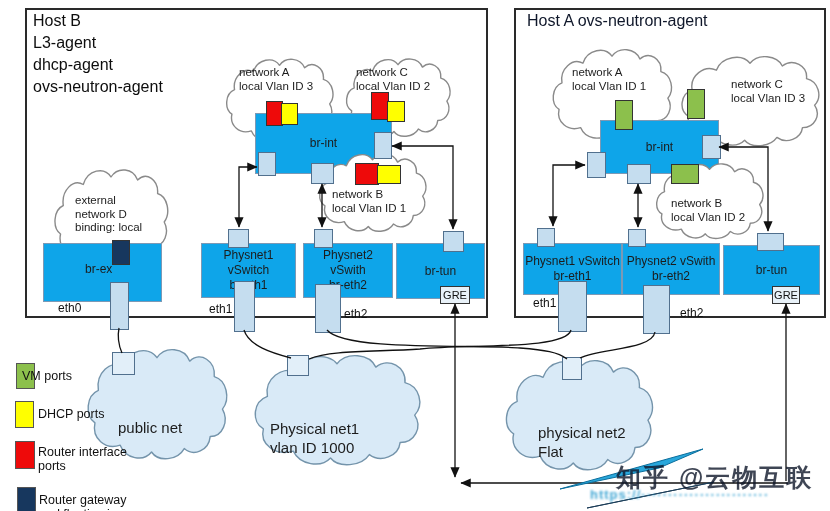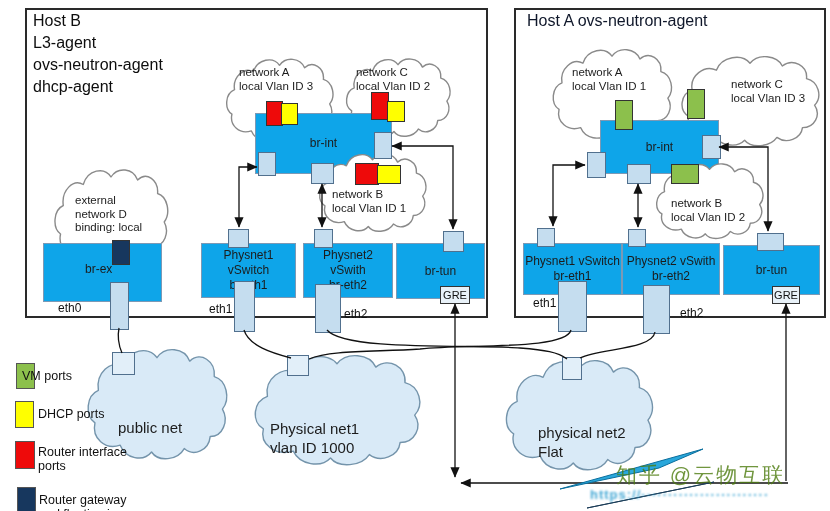--- a/index.html
+++ b/index.html
@@ -17,37 +17,37 @@
   .box{position:absolute;background:#0ea5e9;border:1px solid #7c99b5;display:flex;flex-direction:column;
        align-items:center;justify-content:center;font-size:12px;line-height:15px;text-align:center;}
   .port{position:absolute;background:#C5DDEF;border:1px solid #51708e;}
   .cport{position:absolute;border:1px solid #333;}
   .eth{position:absolute;font-size:12px;color:#111;}
   .grebox{position:absolute;background:#E8F1F8;border:1px solid #333;font-size:11px;
           display:flex;align-items:center;justify-content:center;color:#111;}
   .legend-swatch{position:absolute;border:1px solid #555;}
   .legend-label{position:absolute;font-size:12.5px;line-height:14px;color:#111;}
   #overlay{position:absolute;left:0;top:0;pointer-events:none;}
-  .wm-brand{position:absolute;font-size:21px;color:#4d7c0f;opacity:.8;letter-spacing:2px;white-space:nowrap;}
+  .wm-brand{position:absolute;font-size:25px;color:#0f172a;opacity:.8;letter-spacing:2px;white-space:nowrap;font-weight:bold;}
   .wm-url{position:absolute;font-size:13px;font-weight:bold;color:#2f9fd0;filter:blur(1.1px);
           letter-spacing:1px;opacity:.9;white-space:nowrap;}
 </style>
 </head>
 <body>
 
 <div id="stage">
 
   <div class="frame" style="left:25px;top:8px;width:459px;height:306px;"></div>
   <div class="frame" style="left:514px;top:8px;width:308px;height:306px;"></div>
 
   <div class="titleB" style="left:33px;top:10px;">
     <div>Host B</div>
     <div>L3-agent</div>
+    <div>dhcp-agent</div>
     <div>ovs-neutron-agent</div>
-    <div>dhcp-agent</div>
   </div>
   <div class="titleA" style="left:527px;top:12px;">Host A ovs-neutron-agent</div>
 
   <div class="cloud cloudW" style="left:50px;top:165px;width:122px;height:105px;">
     <svg viewBox="0 0 220 140" preserveAspectRatio="none">
         <path d="M56,118 C34,124 14,110 19,92 C4,84 6,60 24,54 C20,34 42,18 60,26 C68,6 98,2 110,16 C122,2 150,4 158,20 C174,8 196,20 194,38 C212,42 218,64 206,76 C216,90 206,108 188,108 C186,124 164,132 150,122 C140,136 112,138 102,126 C90,138 64,134 56,118 Z"></path>
       </svg>
   </div>
   <div class="cloud cloudW" style="left:222px;top:55px;width:115px;height:90px;">
     <svg viewBox="0 0 220 140" preserveAspectRatio="none">

